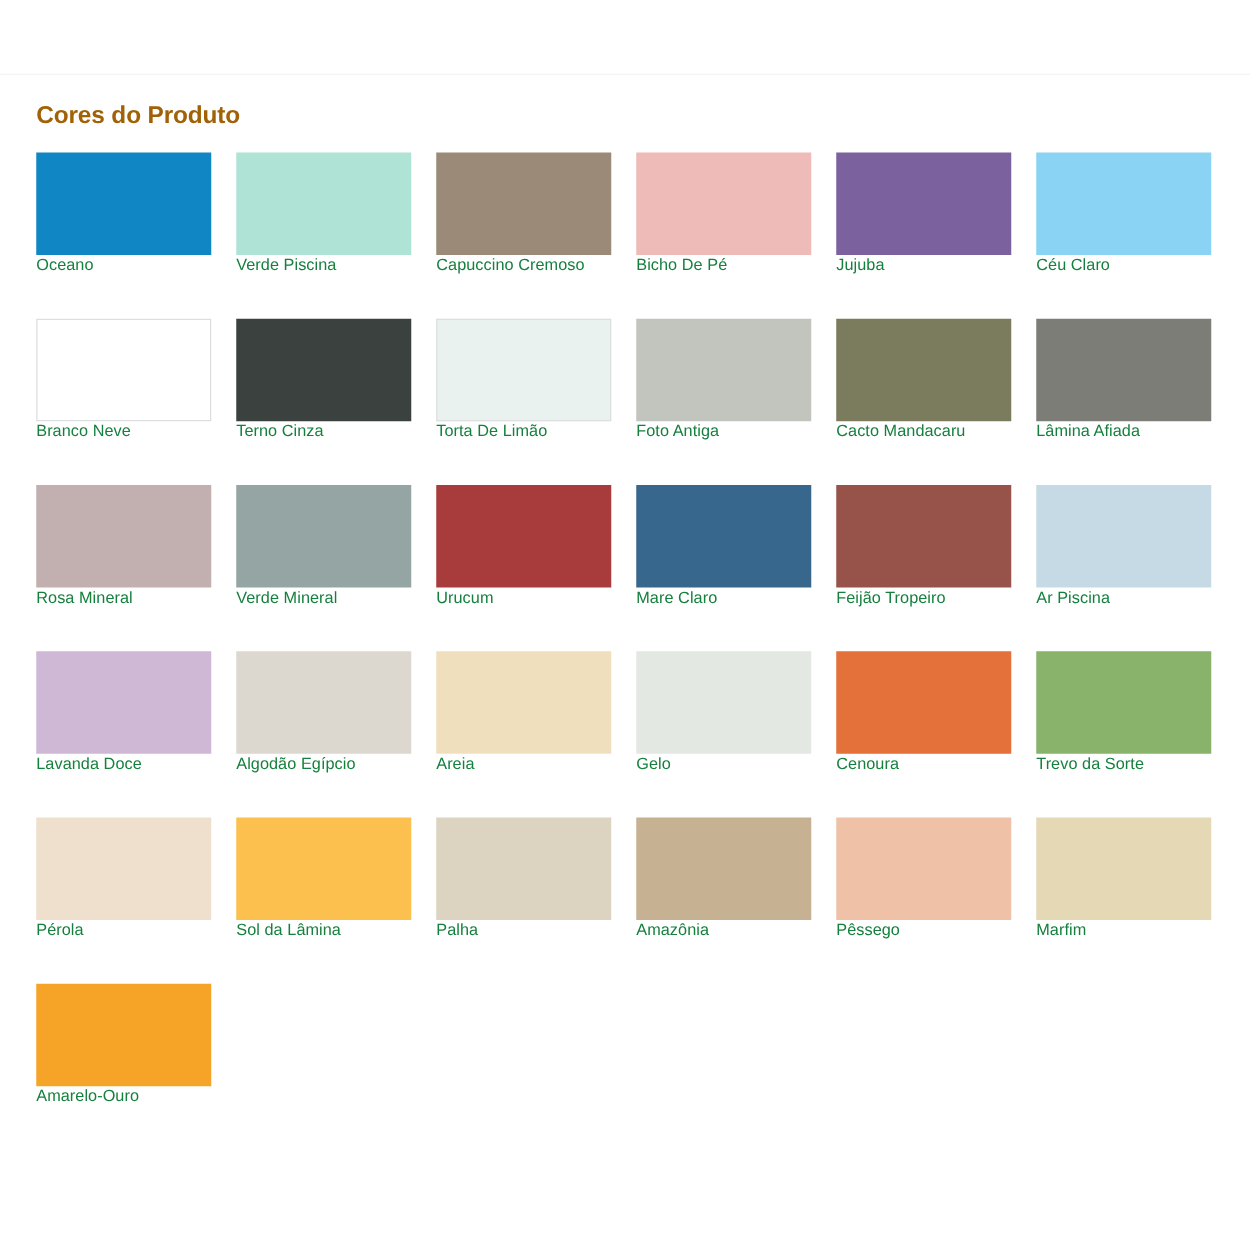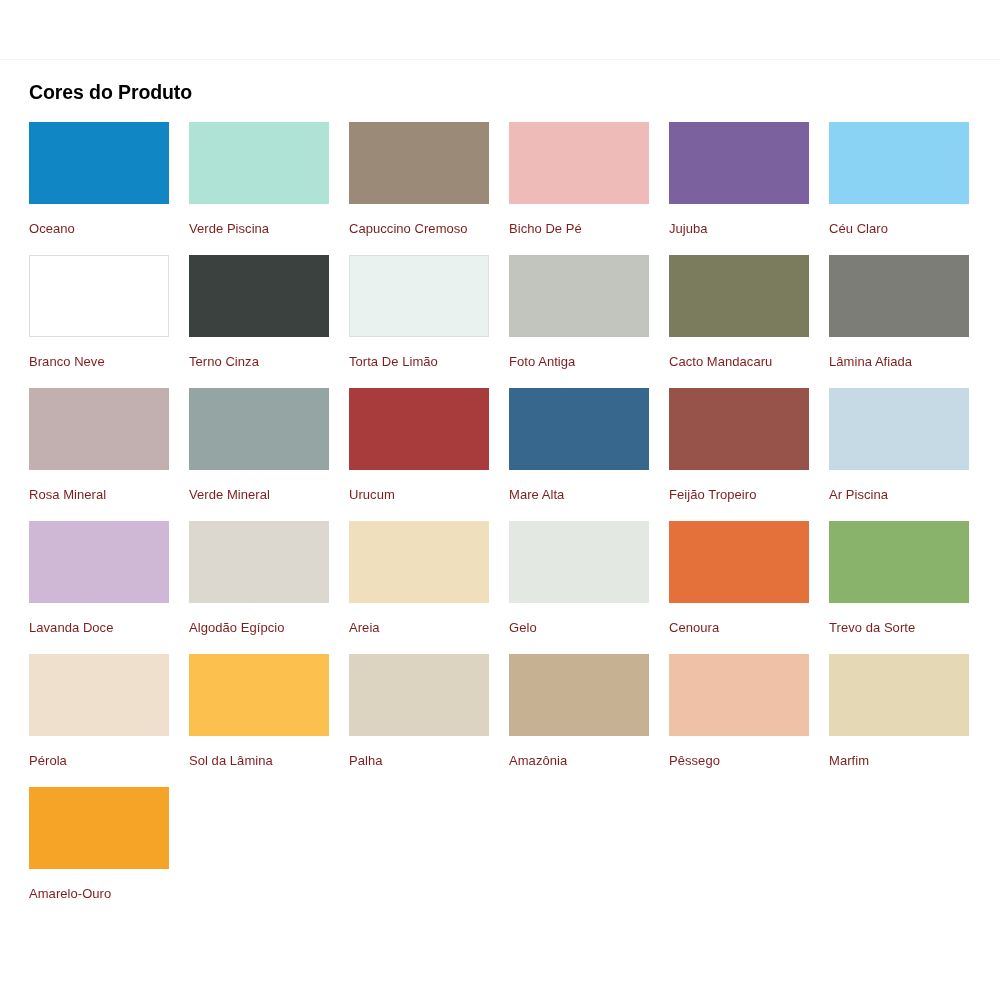--- a/index.html
+++ b/index.html
@@ -38,21 +38,21 @@
     position: absolute;
     left: 0;
     top: 60px;
     width: 1000px;
   }
 
   .section-title {
     margin: 20px 0 0 29px;
     font-size: 19.5px;
     font-weight: bold;
-    color: #000000;
+    color: #a16207;
     letter-spacing: -0.1px;
     line-height: 24px;
   }
 
   .swatch-grid {
     margin: 18px 0 0 29px;
     width: 960px;
     display: grid;
     grid-template-columns: repeat(6, 160px);
     grid-auto-rows: 133px;
@@ -70,24 +70,23 @@
     width: 140px;
     height: 82px;
     display: block;
   }
 
   .swatch-chip.bordered {
     border: 1px solid #dcdfe0;
   }
 
   .swatch-label {
-    margin-top: 17px;
     font-size: 13px;
     line-height: 16px;
-    color: #7f1d1d;
+    color: #15803d;
     white-space: nowrap;
     letter-spacing: 0.05px;
   }
 </style>
 </head>
 <body>
 
 <div id="page">
 
   <div class="top-rule"></div>
@@ -152,21 +151,21 @@
         <div class="swatch-cell">
           <div class="swatch-chip" style="background: rgb(149, 165, 163);"></div>
           <div class="swatch-label">Verde Mineral</div>
         </div>
         <div class="swatch-cell">
           <div class="swatch-chip" style="background: rgb(168, 60, 60);"></div>
           <div class="swatch-label">Urucum</div>
         </div>
         <div class="swatch-cell">
           <div class="swatch-chip" style="background: rgb(55, 103, 140);"></div>
-          <div class="swatch-label">Mare Alta</div>
+          <div class="swatch-label">Mare Claro</div>
         </div>
         <div class="swatch-cell">
           <div class="swatch-chip" style="background: rgb(151, 82, 74);"></div>
           <div class="swatch-label">Feijão Tropeiro</div>
         </div>
         <div class="swatch-cell">
           <div class="swatch-chip" style="background: rgb(197, 218, 228);"></div>
           <div class="swatch-label">Ar Piscina</div>
         </div>
         <div class="swatch-cell">

